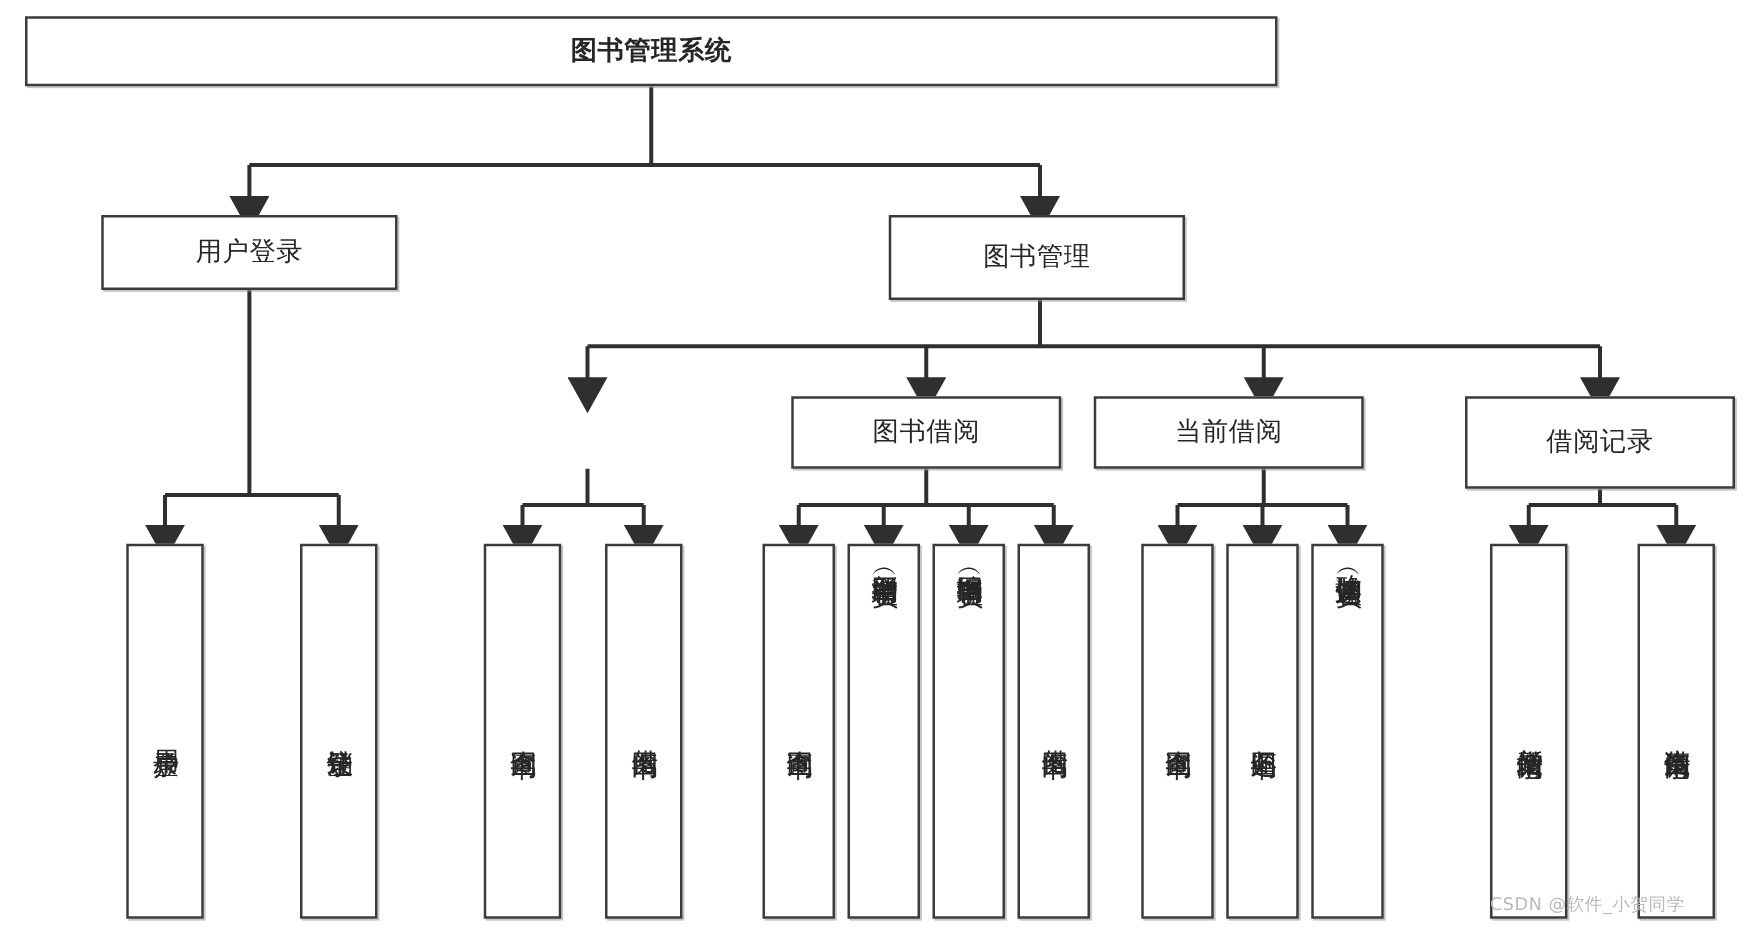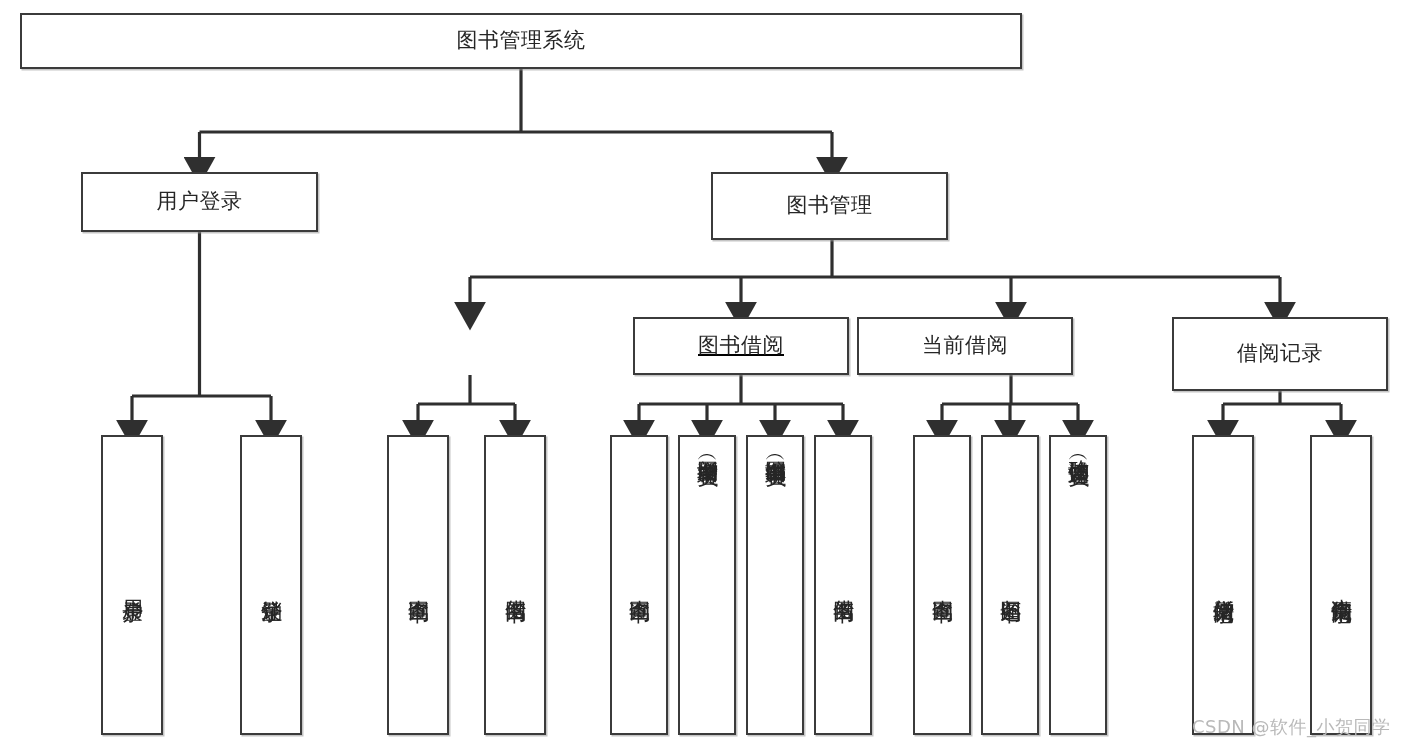--- a/index.html
+++ b/index.html
@@ -47,21 +47,21 @@
     font-size: 21px;
     color: #262626;
     writing-mode: vertical-rl;
     text-orientation: upright;
     line-height: 1.32;
     letter-spacing: 1px;
     white-space: nowrap;
   }
   .watermark {
     position: absolute;
-    font-size: 18px;
+    font-size: 14px;
     color: #b9b9b9;
     white-space: nowrap;
     letter-spacing: 0.5px;
   }
 </style>
 </head>
 <body>
 
 <div id="diagram-root">
 
@@ -126,35 +126,35 @@
     </g>
 
     <g stroke="#2f2f2f" stroke-width="3.2" fill="none">
       <path d="M1280,375 L1280,404"></path>
       <path d="M1223,404 L1341,404"></path>
       <path d="M1223,404 L1223,423" marker-end="url(#arrow)"></path>
       <path d="M1341,404 L1341,423" marker-end="url(#arrow)"></path>
     </g>
   </svg>
 
-  <div class="node-box" style="left:20px; top:13px; width:1002px; height:56px;">
+  <div class="node-box" style="left:20px; top:13px; width:1002px; height:56px;font-weight:bold;">
     <span class="node-label-h">图书管理系统</span>
   </div>
 
   <div class="node-box" style="left:81px; top:172px; width:237px; height:60px;">
     <span class="node-label-h">用户登录</span>
   </div>
   <div class="node-box" style="left:711px; top:172px; width:237px; height:68px;">
     <span class="node-label-h">图书管理</span>
   </div>
 
-  <div class="node-box" style="left:633px; top:317px; width:216px; height:58px;text-decoration:underline;">
+  <div class="node-box" style="left:633px; top:317px; width:216px; height:58px;">
     <span class="node-label-h">图书借阅</span>
   </div>
-  <div class="node-box" style="left:857px; top:317px; width:216px; height:58px;">
+  <div class="node-box" style="left:875px; top:317px; width:216px; height:58px;">
     <span class="node-label-h">当前借阅</span>
   </div>
   <div class="node-box" style="left:1172px; top:317px; width:216px; height:74px;">
     <span class="node-label-h">借阅记录</span>
   </div>
 
   <div class="node-box" style="left:101px; top:435px; width:62px; height:300px;">
     <span class="node-label-v">用户登录</span>
   </div>
   <div class="node-box" style="left:240px; top:435px; width:62px; height:300px;">

